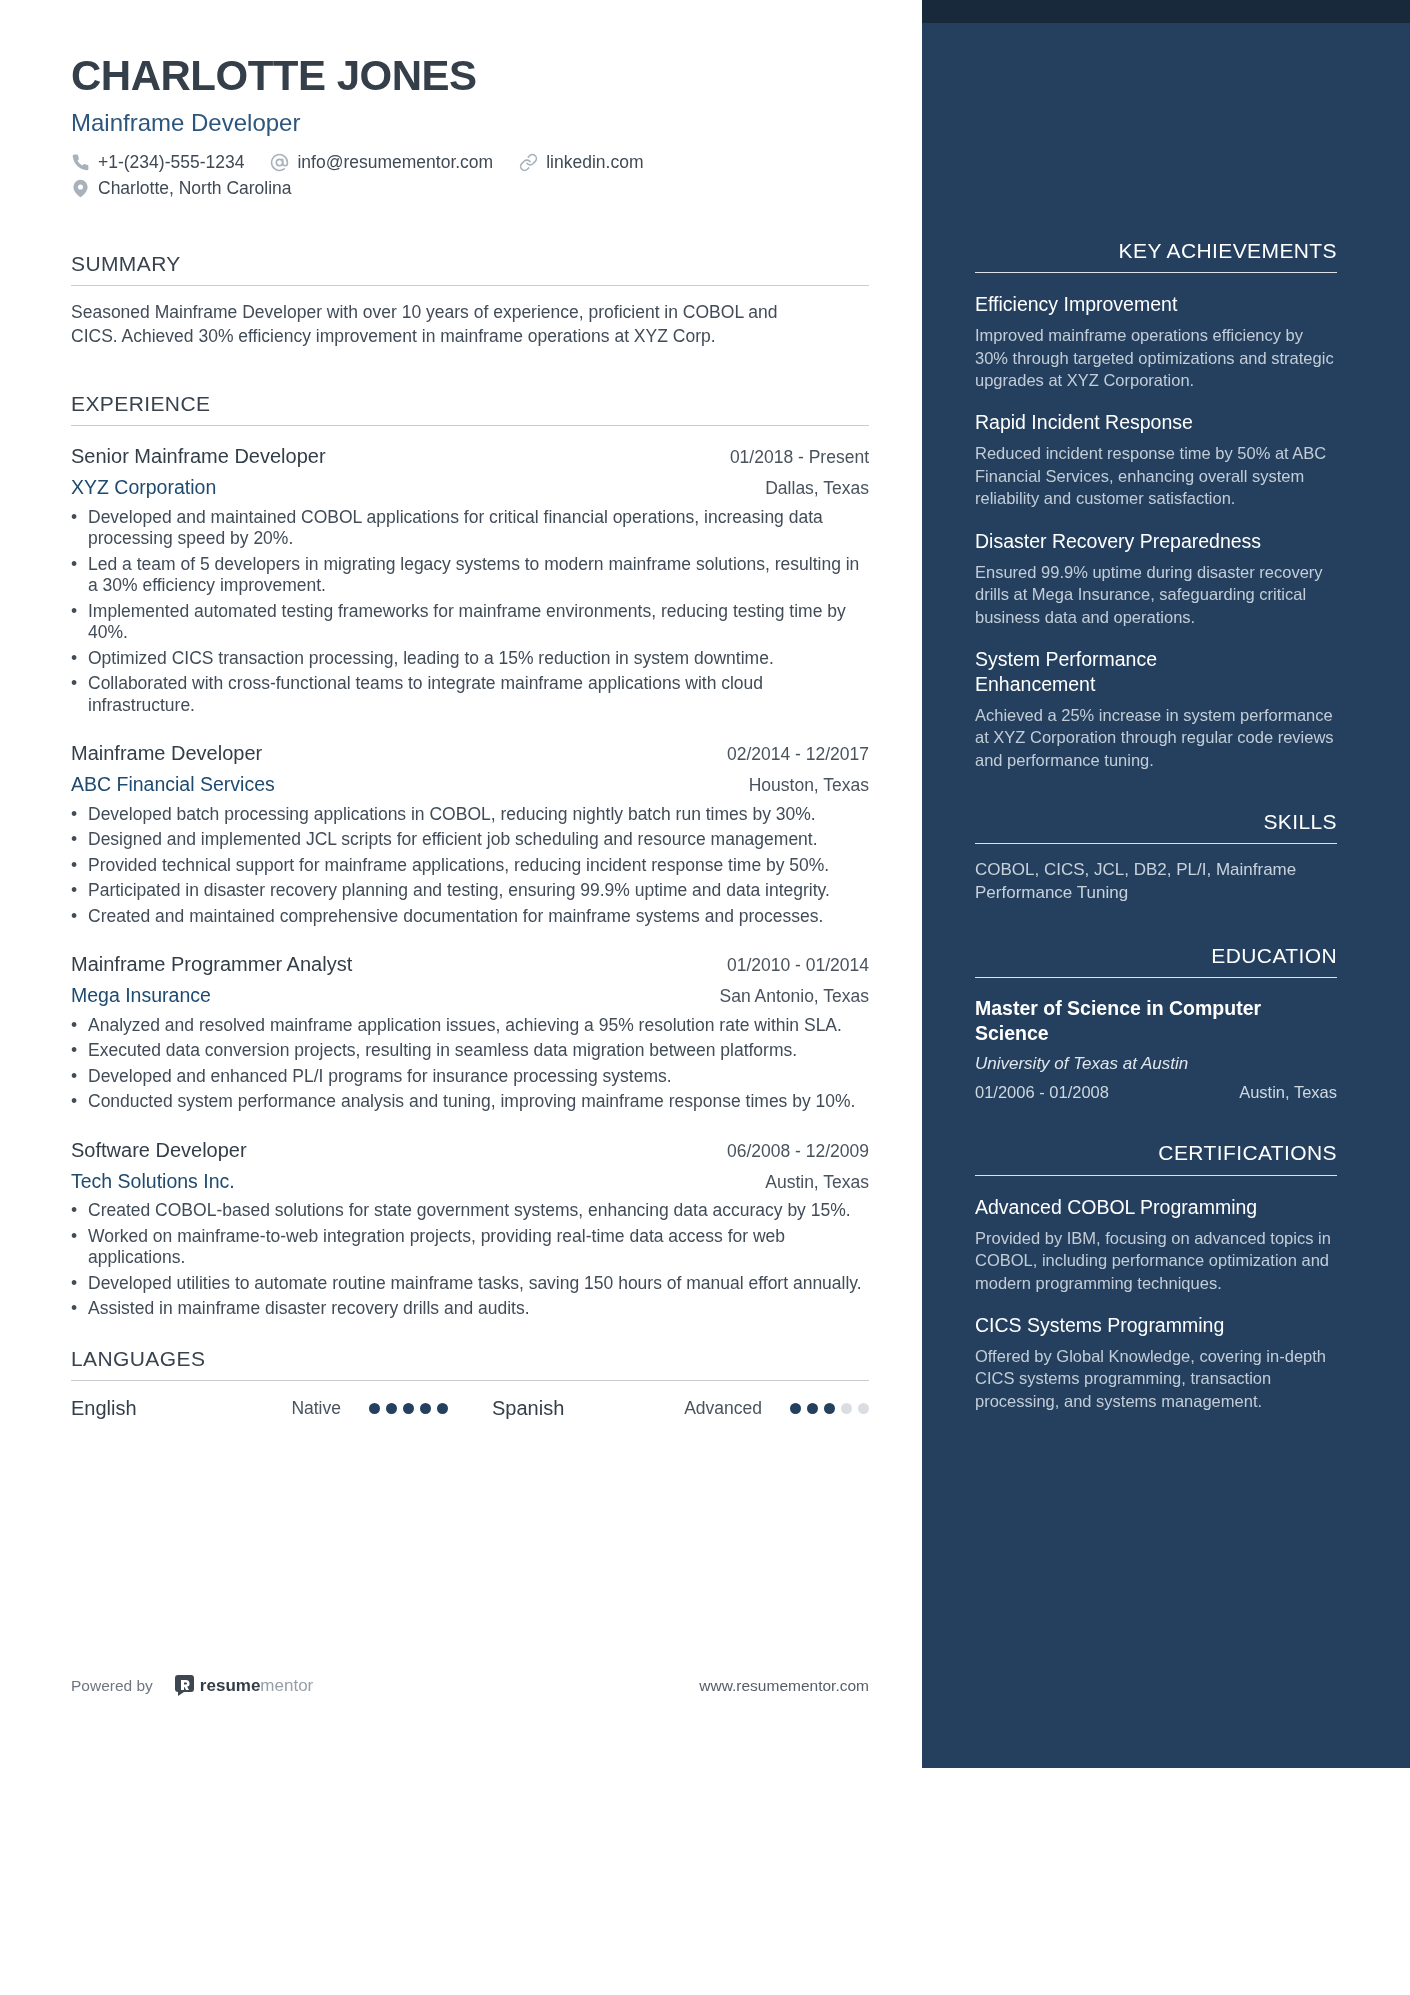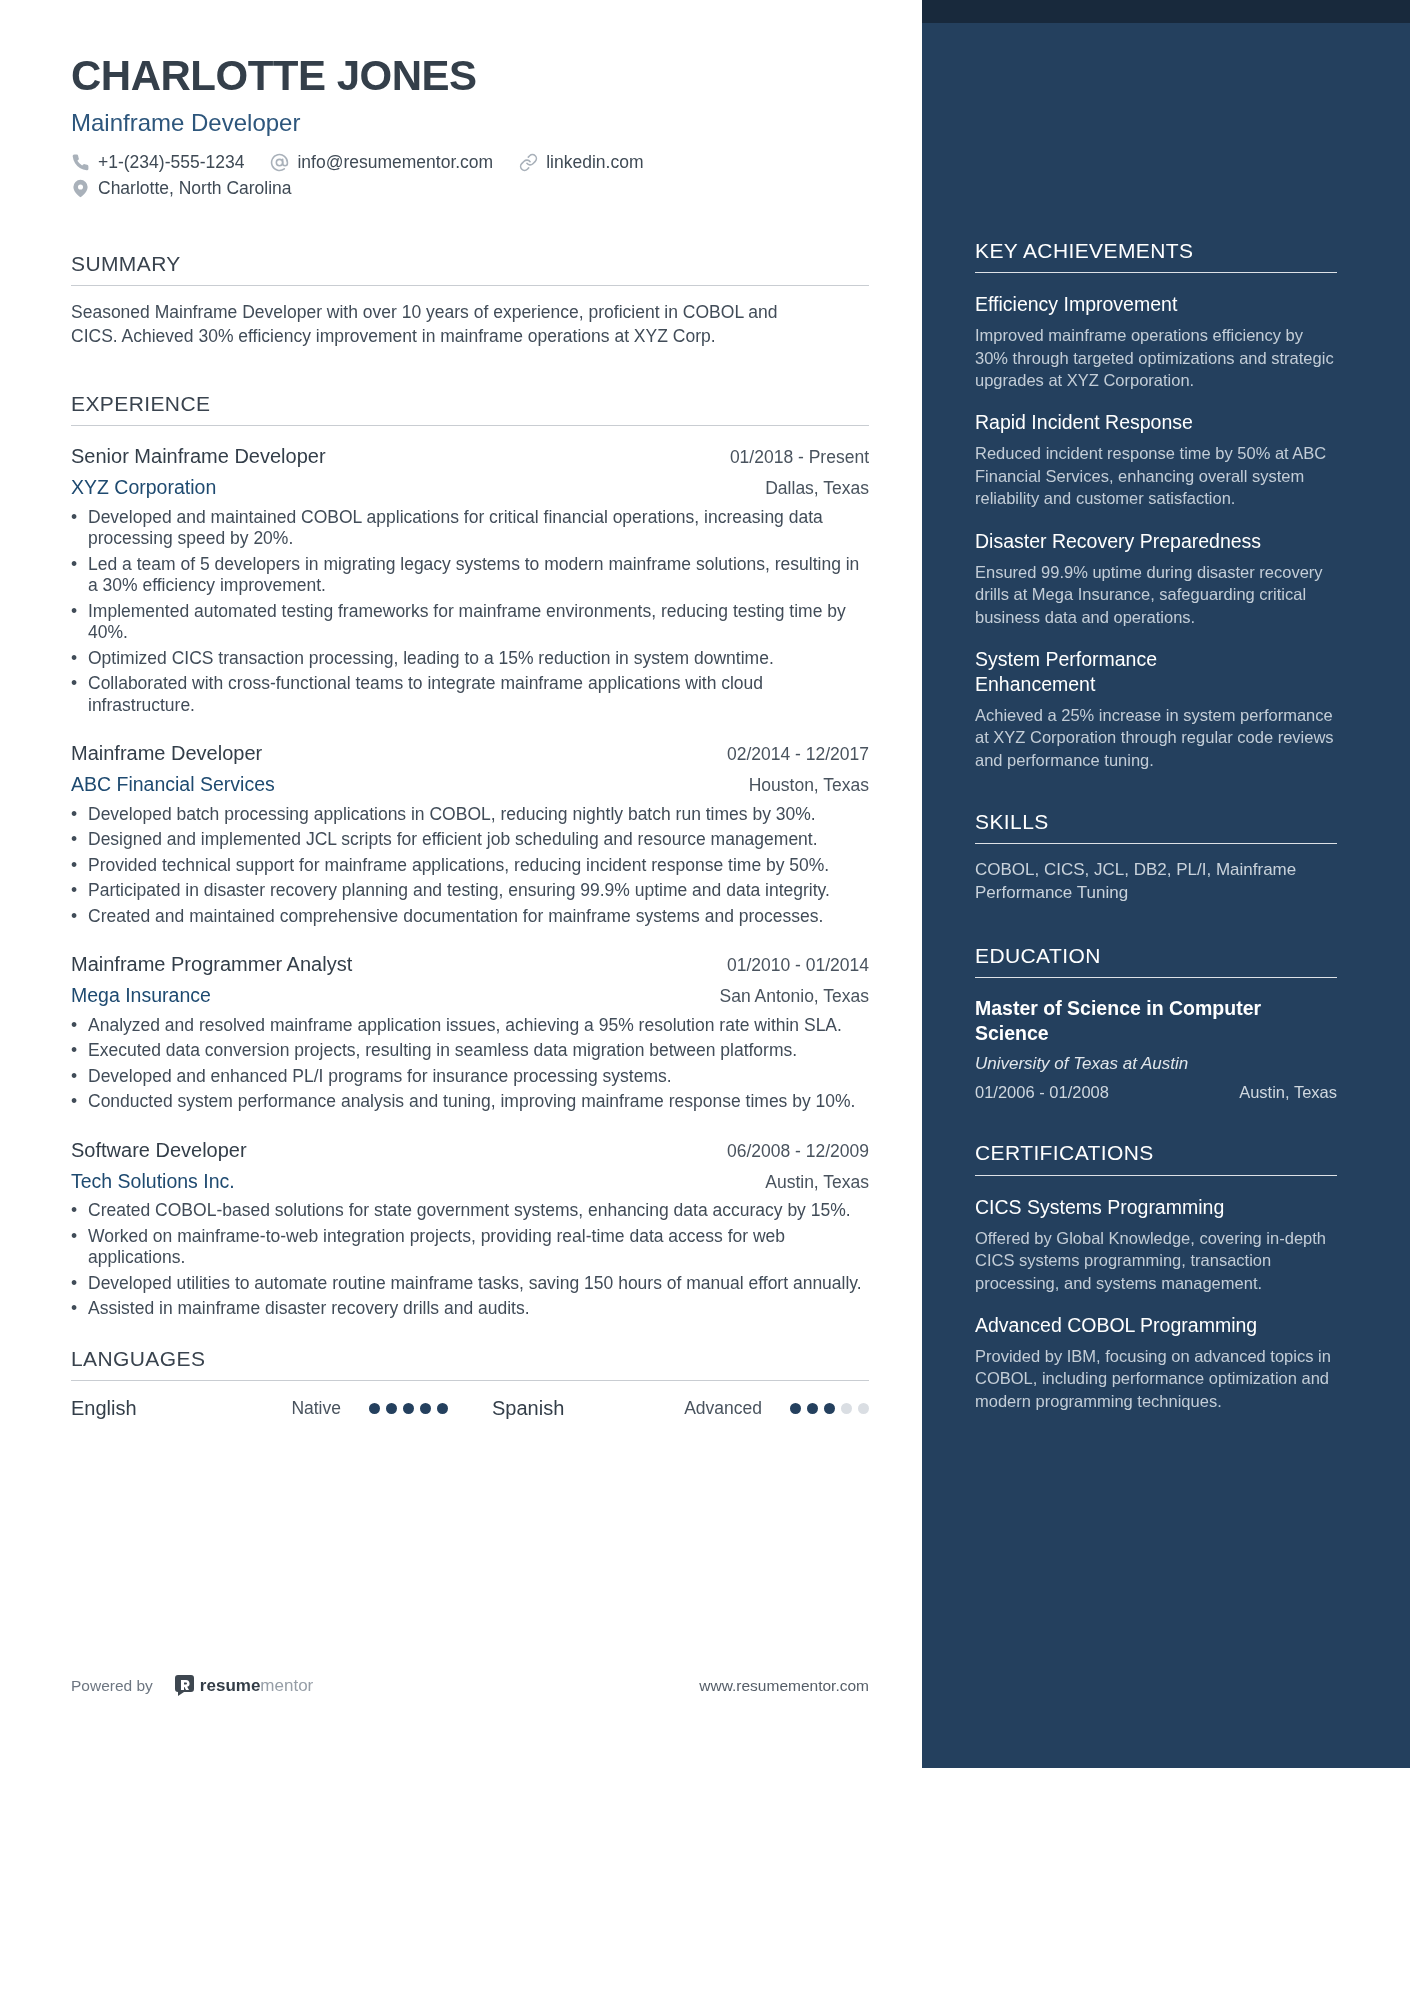--- a/index.html
+++ b/index.html
@@ -51,21 +51,21 @@
   .brand { display: flex; align-items: center; gap: 6px; }
   .brand-text { font-size: 17px; }
   .brand-bold { font-weight: 700; color: #333d47; }
   .brand-light { color: #969ea7; }
   .footer-url { font-size: 15.5px; color: #555e68; }
 
   
   .sidebar { width: 488px; height: 100%; background: #24405e; color: #ffffff; }
   .topband { height: 23px; width: 100%; background: #18293c; }
   .side-content { padding: 215px 73px 0 53px; }
-  .sidebar h2.sec { color: #ffffff; }
+  .sidebar h2.sec { color: #ffffff; text-align: right; }
   .sidebar hr { border: none; border-top: 1px solid rgba(255,255,255,0.85); margin: 9px 0 0 0; }
   .side-sec { margin-top: 0; }
   .side-sec + .side-sec { margin-top: 38px; }
   .ach-item { margin-top: 19px; }
   .ach-title { font-size: 19.5px; font-weight: 500; color: #ffffff; line-height: 1.28; }
   .ach-title.narrow { max-width: 260px; }
   .side-text { margin-top: 7px; font-size: 16.5px; line-height: 1.36; color: #c3cdd7; }
   .skills-text { margin-top: 15px; font-size: 17px; line-height: 1.33; color: #c9d2db; }
   .edu-item { margin-top: 18px; }
   .edu-item + .edu-item { margin-top: 24px; }
@@ -283,24 +283,24 @@
             <span>01/2006 - 01/2008</span>
             <span>Austin, Texas</span>
           </div>
         </div>
       </section>
 
       <section class="side-sec">
         <h2 class="sec">CERTIFICATIONS</h2>
         <hr>
         <div class="ach-item">
+          <div class="ach-title">Advanced COBOL Programming</div>
+          <div class="side-text">Provided by IBM, focusing on advanced topics in COBOL, including performance optimization and modern programming techniques.</div>
+        </div>
+        <div class="ach-item">
           <div class="ach-title">CICS Systems Programming</div>
           <div class="side-text">Offered by Global Knowledge, covering in-depth CICS systems programming, transaction processing, and systems management.</div>
-        </div>
-        <div class="ach-item">
-          <div class="ach-title">Advanced COBOL Programming</div>
-          <div class="side-text">Provided by IBM, focusing on advanced topics in COBOL, including performance optimization and modern programming techniques.</div>
         </div>
       </section>
 
     </div>
   </aside>
 </div>
 
 </body></html>

